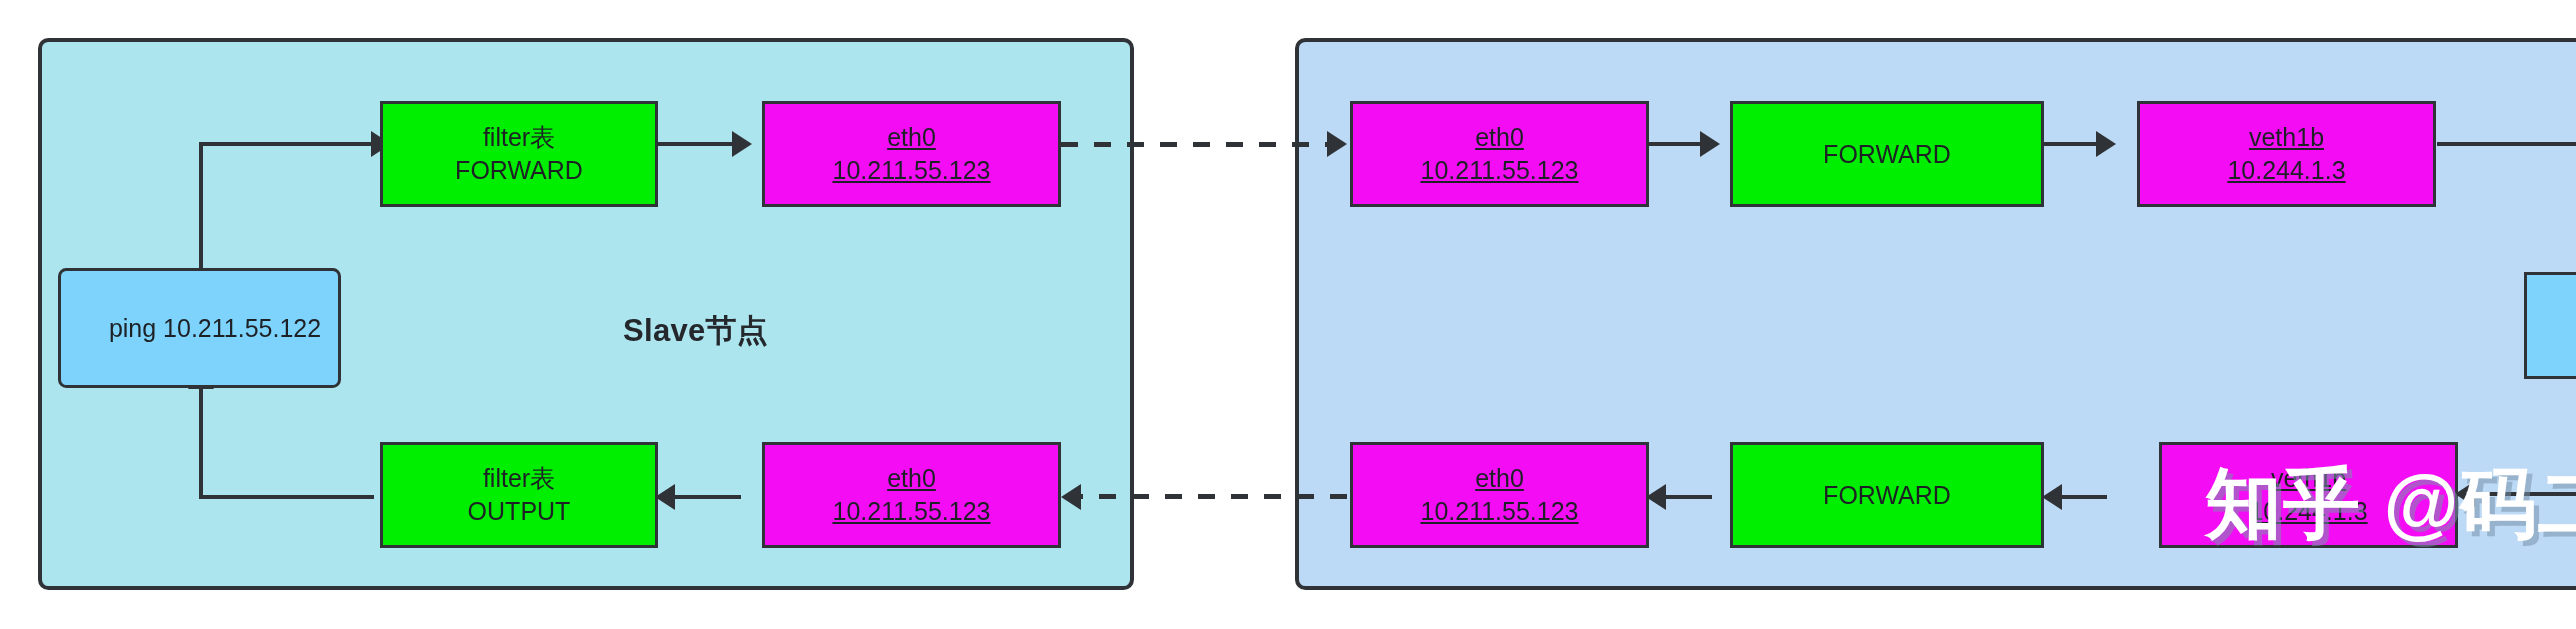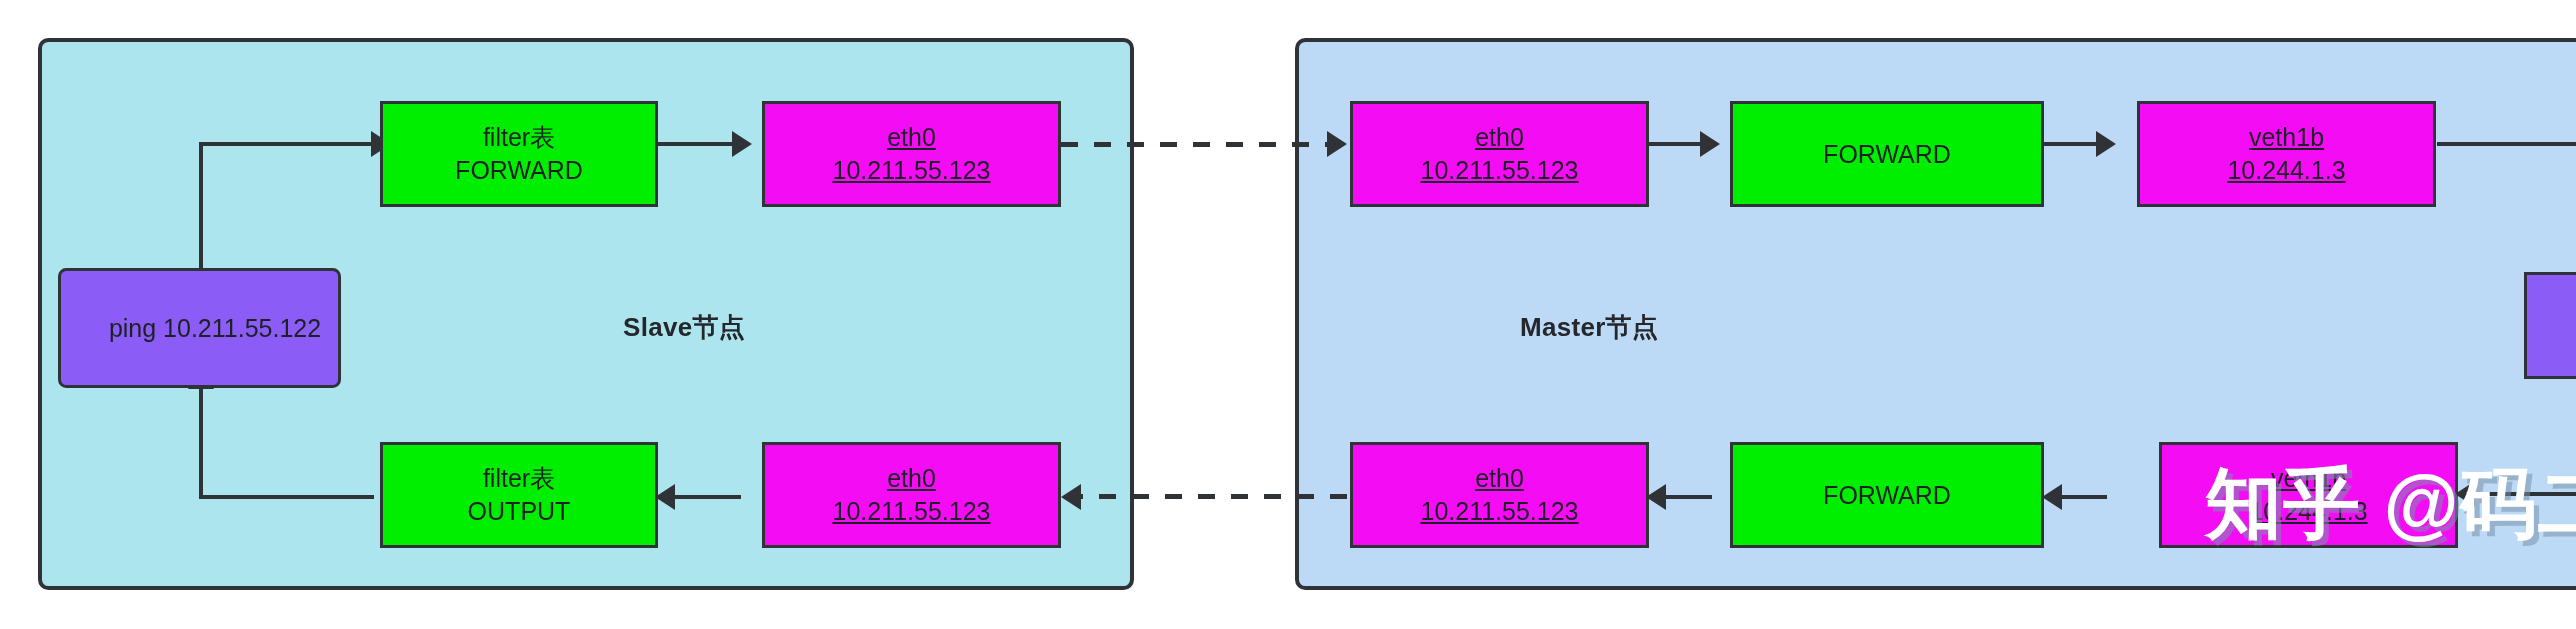--- a/index.html
+++ b/index.html
@@ -3,32 +3,32 @@
 <meta charset="utf-8">
 <style>
   html,body{margin:0;padding:0;background:#ffffff;}
   body{width:2872px;height:629px;overflow:hidden;
        font-family:"Liberation Sans","DejaVu Sans",sans-serif;}
   #stage{position:relative;width:2872px;height:629px;background:#fff;}
 
   .panel{position:absolute;box-sizing:border-box;
          border:4.1px solid #2f3237;border-radius:10.3px;}
   .panel-label{position:absolute;white-space:nowrap;
-         font-size:26px;color:#24272c;font-weight:600;
+         font-size:31px;color:#24272c;font-weight:600;
          letter-spacing:0.3px;}
 
   .node{position:absolute;box-sizing:border-box;
         border:3.6px solid #2f3237;
         display:flex;flex-direction:column;
         align-items:center;justify-content:center;
         color:#1d2024;font-size:25px;line-height:1.32;
         text-align:center;white-space:nowrap;}
   .node.green{background:#00ef00;}
   .node.magenta{background:#f40df4;text-decoration:underline;}
-  .node.cyan{background:#8b5cf6;border-radius:8.2px;padding-left:31px;}
+  .node.cyan{background:#7dd3fc;border-radius:8.2px;padding-left:31px;}
   .node.cyan.sq{border-radius:0;}
 
   
   .h{position:absolute;height:4.1px;background:#2f3237;}
   .v{position:absolute;width:4.1px;background:#2f3237;}
   .dash{position:absolute;height:5.2px;
         background:repeating-linear-gradient(to right,#2f3237 0 17.5px,rgba(0,0,0,0) 17.5px 33px);}
   .ar{position:absolute;width:0;height:0;}
   .ar.r{border-top:13px solid transparent;border-bottom:13px solid transparent;
         border-left:20.6px solid #2f3237;}
@@ -44,21 +44,20 @@
 </style>
 </head>
 <body>
 
 <div id="stage">
 
   <div class="panel" style="left:38px;top:38px;width:1096px;height:552px;background:#ade5ee;"></div>
   <div class="panel-label" style="left:623px;top:310px;">Slave节点</div>
 
   <div class="panel" style="left:1295px;top:38px;width:1554px;height:552px;background:#bcd9f5;"></div>
-  <div class="panel-label" style="left:1520px;top:310px;">Master节点</div>
 
   <div class="v" style="left:199px;top:142px;height:126px;"></div>
   <div class="h" style="left:199px;top:142px;width:175px;"></div>
   <div class="ar r" style="left:371px;top:131px;"></div>
 
   <div class="h" style="left:655px;top:142px;width:82px;"></div>
   <div class="ar r" style="left:732px;top:131px;"></div>
 
   <div class="dash" style="left:1061px;top:142px;width:289px;"></div>
   <div class="ar r" style="left:1327px;top:131px;"></div>

